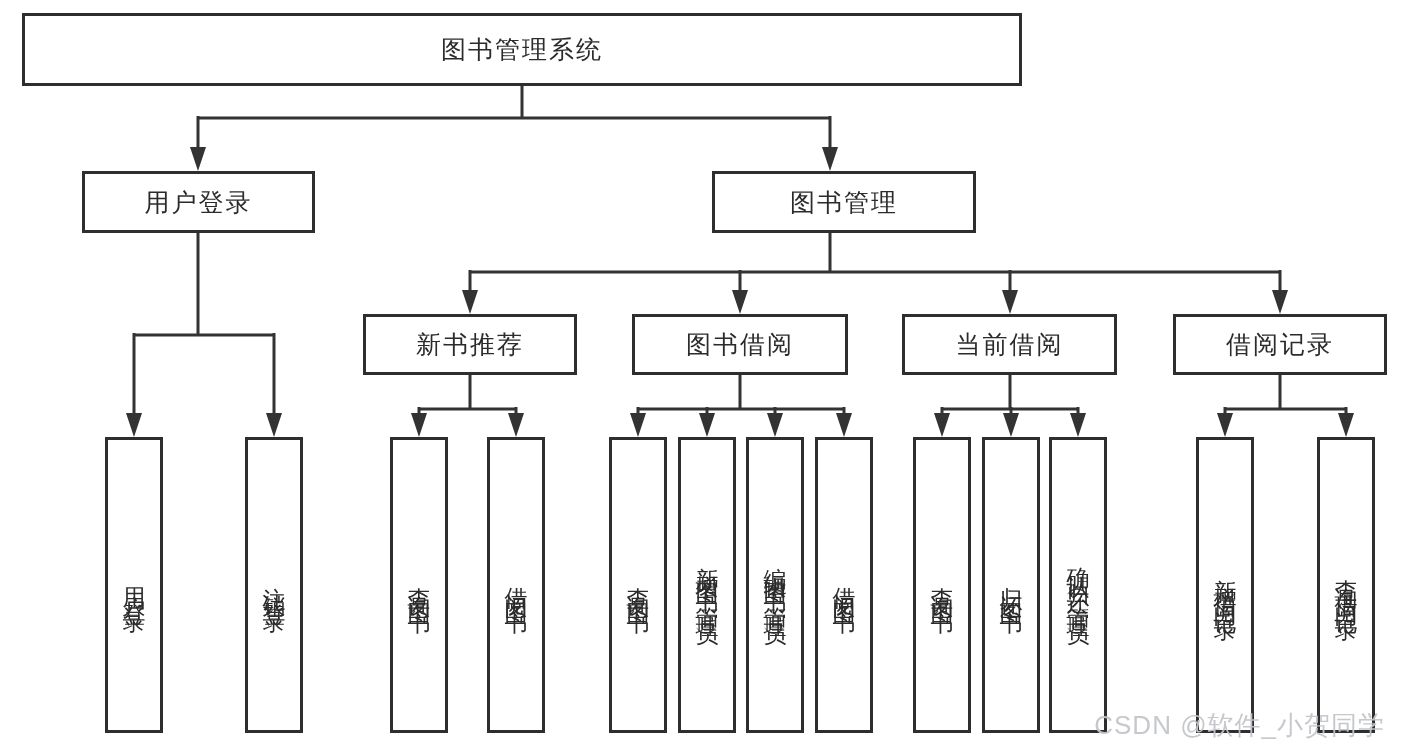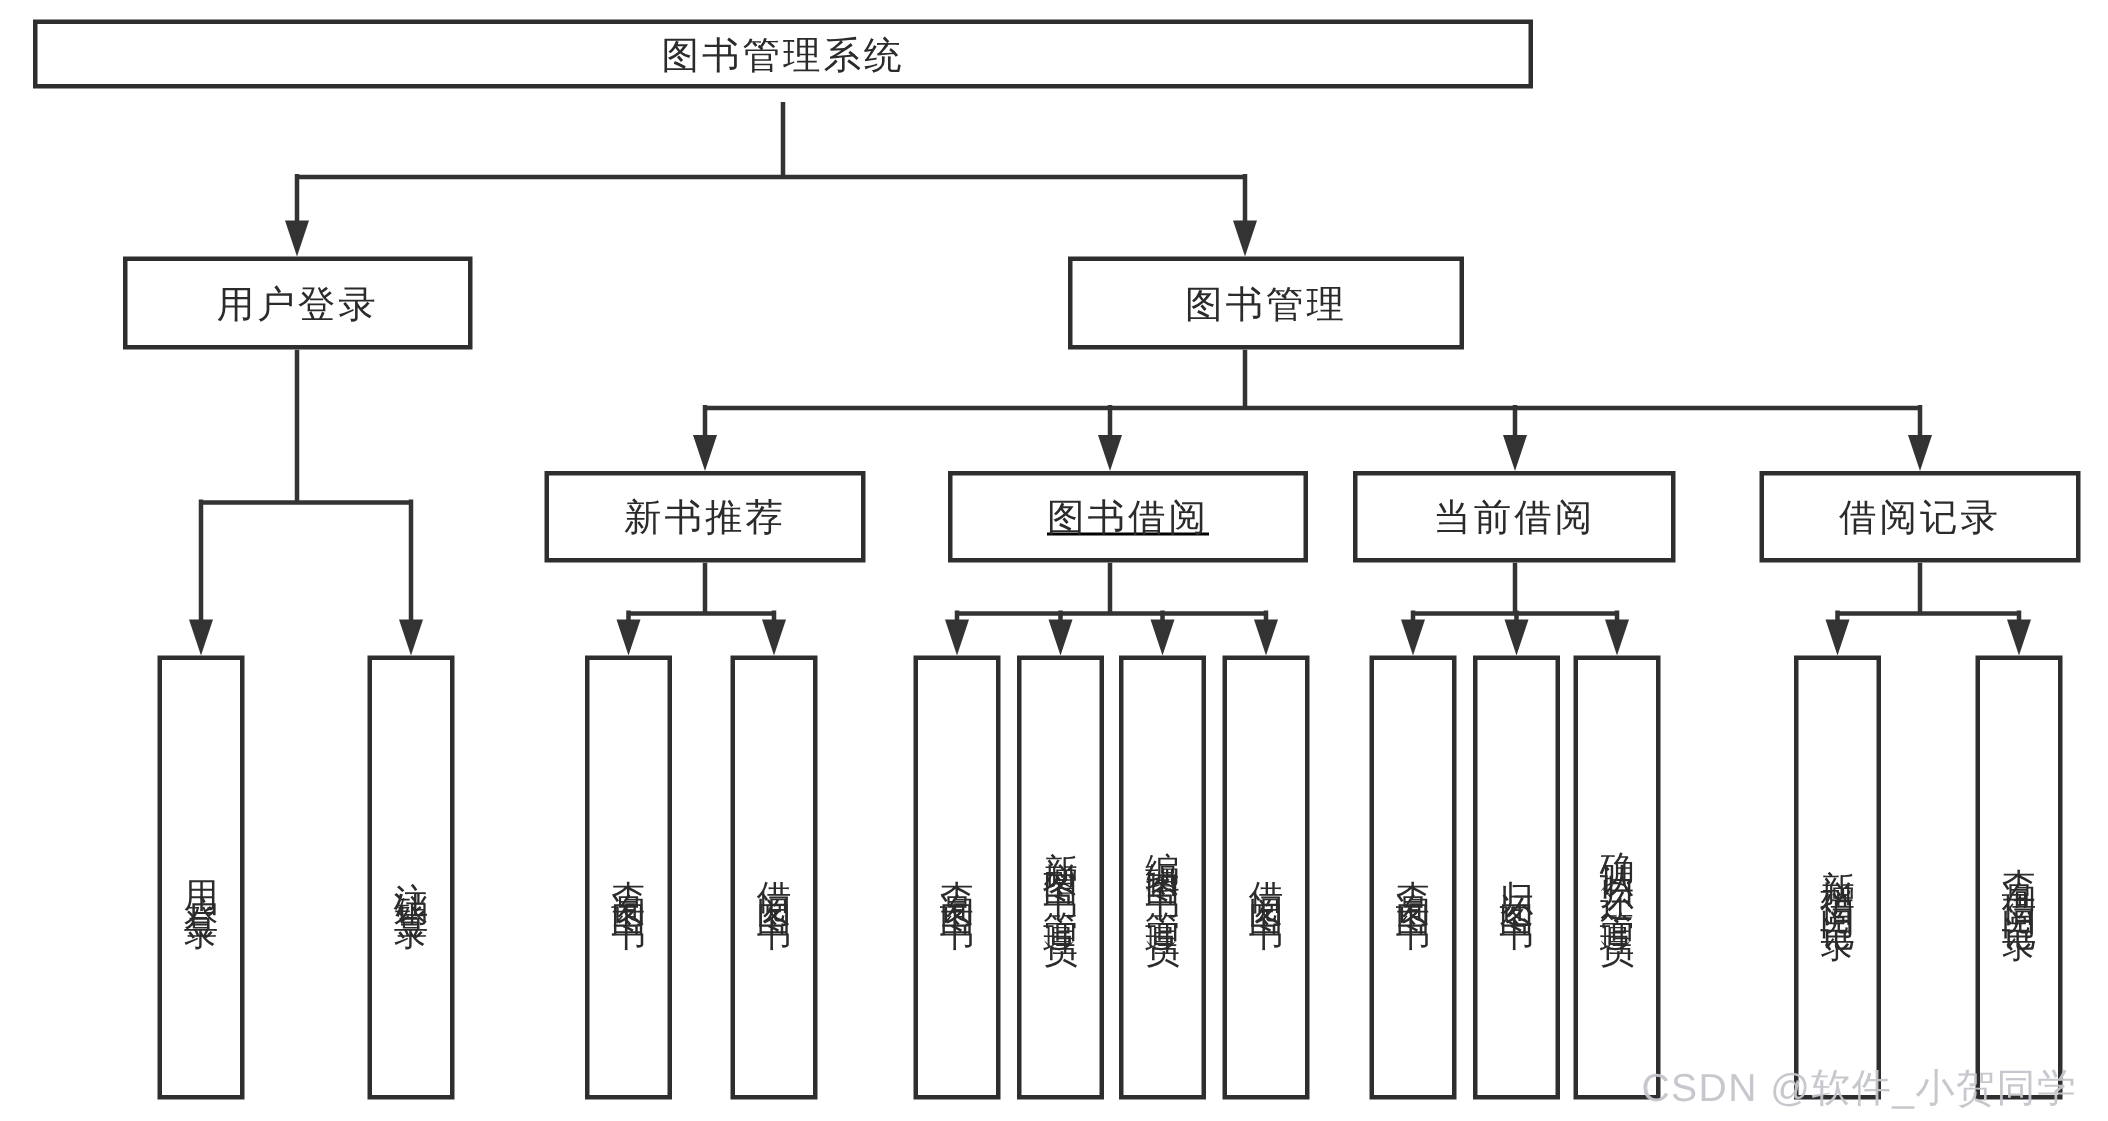--- a/index.html
+++ b/index.html
@@ -107,35 +107,35 @@
 
       <polygon points="934,413 950,413 942,437"></polygon>
       <polygon points="1003,413 1019,413 1011,437"></polygon>
       <polygon points="1070,413 1086,413 1078,437"></polygon>
 
       <polygon points="1217,413 1233,413 1225,437"></polygon>
       <polygon points="1338,413 1354,413 1346,437"></polygon>
     </g>
   </svg>
 
-  <div class="hbox" style="left:22px; top:13px; width:1000px; height:46px;">
+  <div class="hbox" style="left:22px; top:13px; width:1000px; height:73px;">
     <span>图书管理系统</span>
   </div>
 
   <div class="hbox" style="left:82px; top:171px; width:233px; height:62px;">
     <span>用户登录</span>
   </div>
   <div class="hbox" style="left:712px; top:171px; width:264px; height:62px;">
     <span>图书管理</span>
   </div>
 
   <div class="hbox" style="left:363px; top:314px; width:214px; height:61px;">
     <span>新书推荐</span>
   </div>
-  <div class="hbox" style="left:632px; top:314px; width:240px; height:61px;text-decoration:underline;">
+  <div class="hbox" style="left:632px; top:314px; width:216px; height:61px;">
     <span>图书借阅</span>
   </div>
   <div class="hbox" style="left:902px; top:314px; width:215px; height:61px;text-align:center;">
     <span>当前借阅</span>
   </div>
   <div class="hbox" style="left:1173px; top:314px; width:214px; height:61px;">
     <span>借阅记录</span>
   </div>
 
   <div class="vbox" style="left:105px;">

